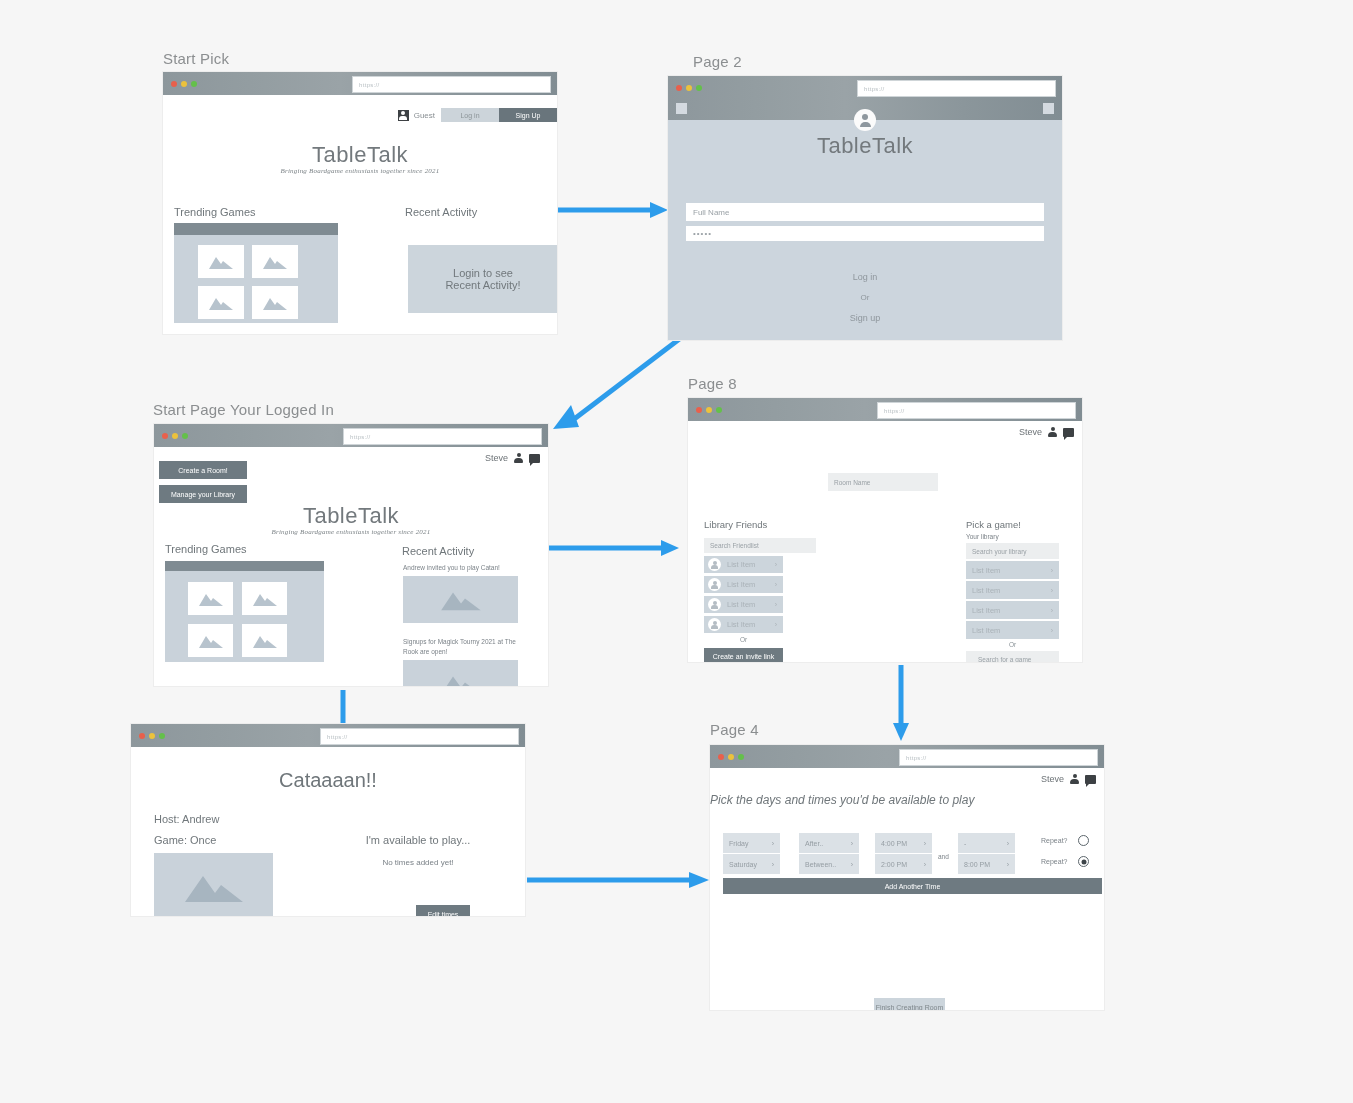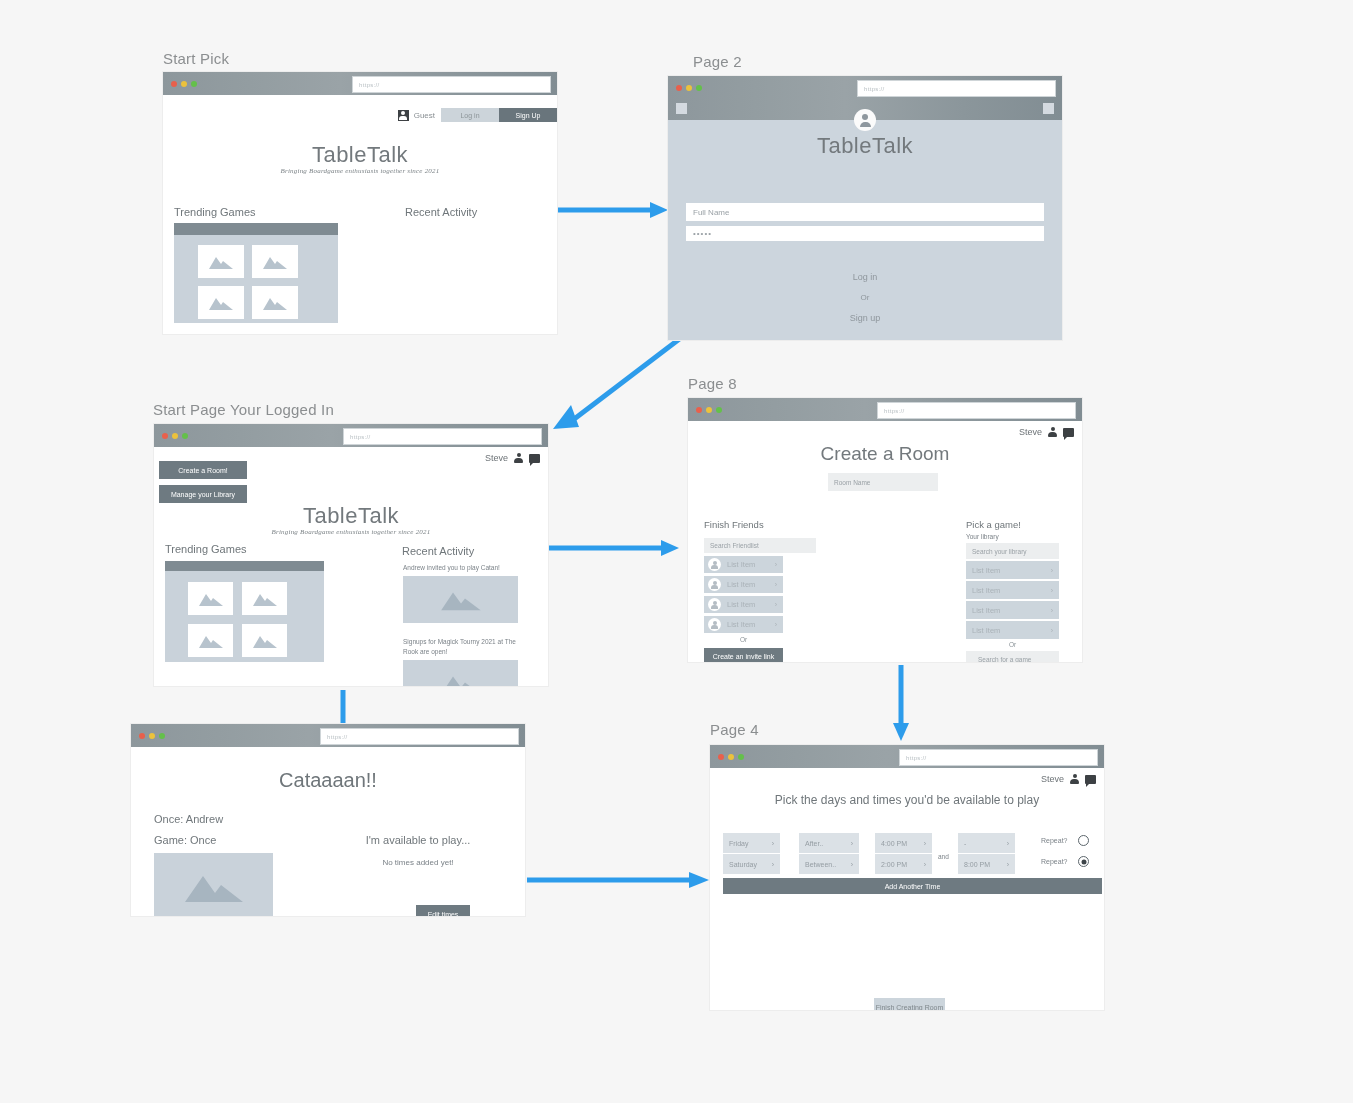--- a/index.html
+++ b/index.html
@@ -231,20 +231,24 @@
           <div class="tile" style="height:33px;">
             <svg width="26" height="15" viewBox="0 0 26 15">
                 <path d="M1 15 L8 3 L13 10 L15 7 L25 15 Z" fill="#b7c3cd"></path>
               </svg>
           </div>
         </div>
       </div>
 
       <div class="sec-title" style="position:absolute;left:242px;top:111px;">Recent Activity</div>
 
+      <div style="position:absolute;left:245px;top:150px;width:150px;height:68px;background:#ccd5dc;display:flex;flex-direction:column;align-items:center;justify-content:center;">
+        <div style="font-size:11px;color:#71787c;">Login to see</div>
+        <div style="font-size:11px;color:#71787c;">Recent Activity!</div>
+      </div>
 
     </div>
   </div>
 
   <div class="frame-label" style="left:693px;top:53px;">Page 2</div>
 
   <div class="win" style="left:668px;top:76px;width:394px;height:264px;">
     <div class="chrome tall">
       <div class="dots">
         <span class="dot r"></span>
@@ -379,27 +383,26 @@
     </div>
 
     <div class="page">
 
       <div class="userstrip">
         <span class="uname">Steve</span>
         <span class="ic-person"></span>
         <span class="ic-chat"></span>
       </div>
 
-      <div style="position:absolute;left:0;right:0;top:22px;text-align:center;font-size:19px;color:#73797d;">Create a Room</div>
 
       <div class="inp-gray" style="position:absolute;left:140px;width:110px;top:52px;height:18px;">
         <span>Room Name</span>
       </div>
 
-      <div class="sec-title" style="position:absolute;left:16px;top:98px;font-size:9.5px;">Finish Friends</div>
+      <div class="sec-title" style="position:absolute;left:16px;top:98px;font-size:9.5px;">Library Friends</div>
       <div class="inp-gray" style="position:absolute;left:16px;top:117px;width:112px;height:15px;">
         <span>Search Friendlist</span>
       </div>
 
       <div class="lrow" style="position:absolute;left:16px;top:135px;width:79px;height:17px;">
         <span class="av"></span>
         <span class="lt">List Item</span>
         <span class="chev">›</span>
       </div>
       <div class="lrow" style="position:absolute;left:16px;top:155px;width:79px;height:17px;">
@@ -465,21 +468,21 @@
       </div>
       <div class="urlbar">
         <span>https://</span>
       </div>
     </div>
 
     <div class="page">
 
       <div style="position:absolute;left:0;right:0;top:22px;text-align:center;font-size:20px;color:#6f767a;">Cataaaan!!</div>
 
-      <div style="position:absolute;left:23px;top:66px;font-size:11px;color:#70777b;">Once: Andrew</div>
+      <div style="position:absolute;left:23px;top:66px;font-size:11px;color:#70777b;">Host: Andrew</div>
       <div style="position:absolute;left:23px;top:87px;font-size:11px;color:#70777b;">Game: Once</div>
 
       <div class="ph" style="position:absolute;left:23px;top:106px;width:119px;height:65px;">
         <span class="mtn">
             <svg width="60" height="32" viewBox="0 0 60 32">
               <path d="M1 32 L19 6 L31 23 L37 15 L59 32 Z" fill="#a7b5c0"></path>
             </svg>
           </span>
       </div>
       <div class="small" style="position:absolute;left:23px;top:175px;">2-6 Players</div>
@@ -514,21 +517,21 @@
     </div>
 
     <div class="page">
 
       <div class="userstrip">
         <span class="uname">Steve</span>
         <span class="ic-person"></span>
         <span class="ic-chat"></span>
       </div>
 
-      <div style="position:absolute;left:0;right:0;top:25px;text-align:center;font-size:12px;color:#6f767a;">Pick the days and times you'd be available to play</div>
+      <div style="position:absolute;left:0;right:0;top:25px;font-size:12px;color:#6f767a;font-style:italic;">Pick the days and times you'd be available to play</div>
 
       <div class="sel" style="position:absolute;left:13px;top:65px;width:57px;height:20px;">
         <span class="st">Friday</span>
         <span class="chev">›</span>
       </div>
       <div class="sel" style="position:absolute;left:89px;top:65px;width:60px;height:20px;">
         <span class="st">After..</span>
         <span class="chev">›</span>
       </div>
       <div class="sel" style="position:absolute;left:165px;top:65px;width:57px;height:20px;">

